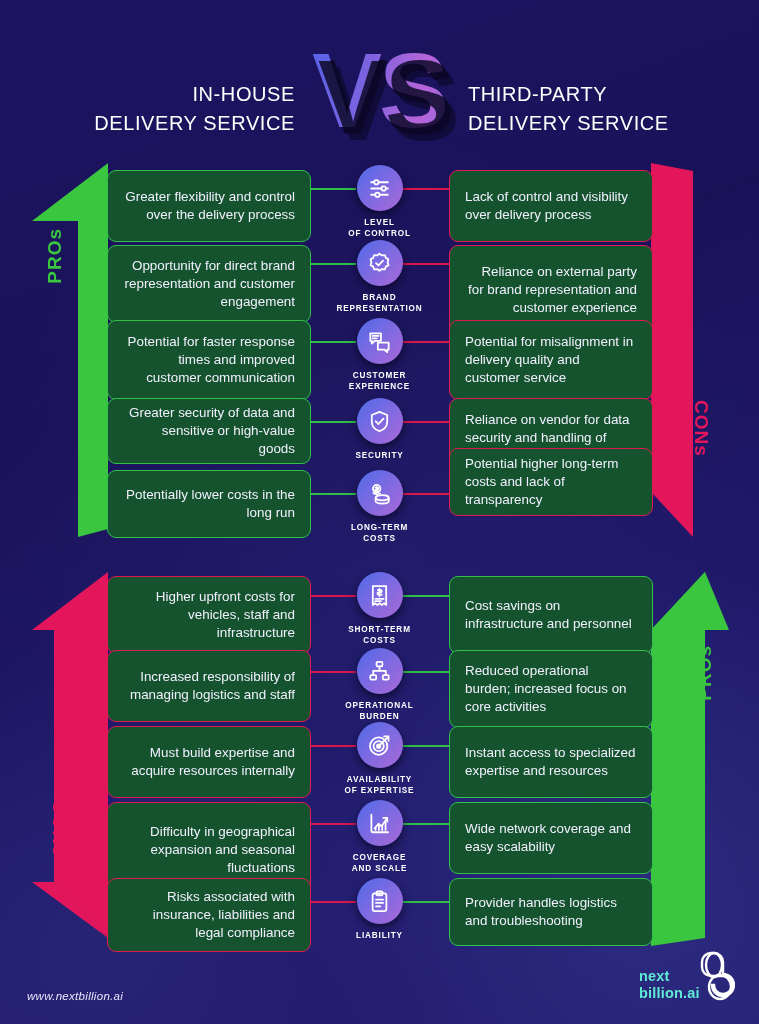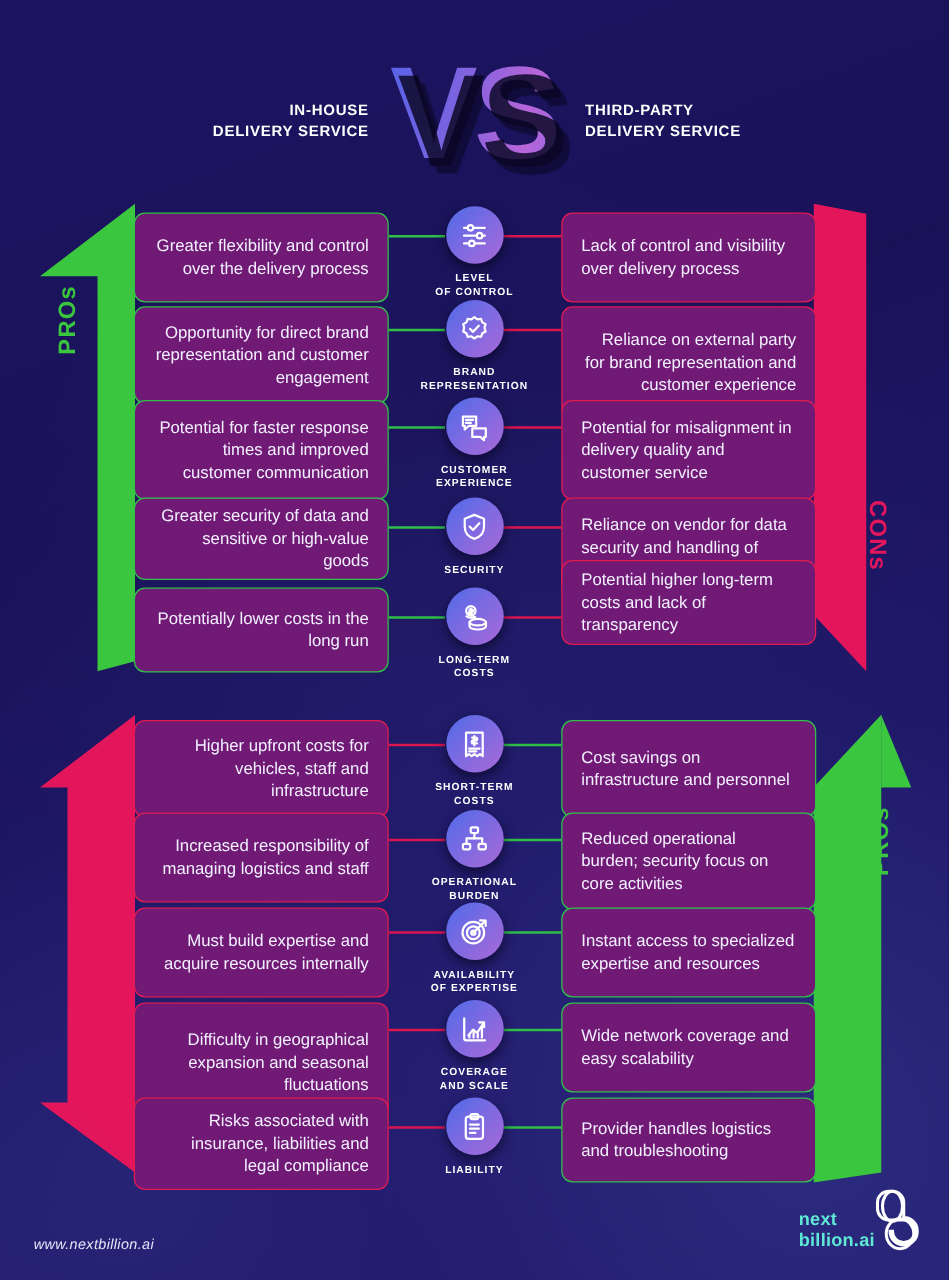--- a/index.html
+++ b/index.html
@@ -19,37 +19,37 @@
   .header { position:absolute; top:46px; left:0; width:759px; height:100px; }
   .vs {
     position:absolute; left:299px; top:-8px; width:160px; text-align:center;
     font-size:105px; font-weight:bold; letter-spacing:-3px; line-height:1;
     background:linear-gradient(100deg,#4f63e8 0%,#7a63e0 40%,#b765d8 75%,#8d6ae4 100%);
     -webkit-background-clip:text; background-clip:text; color:transparent;
     text-shadow:6px 7px 0 rgba(12,8,40,.85);
     filter:drop-shadow(5px 6px 0 rgba(12,8,40,.75));
   }
   .side-title {
-    position:absolute; top:34px; color:#fff; font-size:12px; font-weight:bold;
+    position:absolute; top:34px; color:#fff; font-size:20px; font-weight:normal;
     letter-spacing:.6px; line-height:1.45;
   }
   .side-title.left  { left:0; width:295px; text-align:right; }
   .side-title.right { left:468px; width:290px; text-align:left; }
 
   
   .arrow { position:absolute; }
   .arrow svg { display:block; }
   .arrow-label {
     position:absolute; font-size:19px; font-weight:bold; letter-spacing:1px;
     white-space:nowrap;
   }
   .lbl-up   { writing-mode:vertical-rl; transform:rotate(180deg); }
   .lbl-down { writing-mode:vertical-rl; }
   .card {
-    position:absolute; top:0; border-radius:9px; background:#701a75;
+    position:absolute; top:0; border-radius:9px; background:#14532d;
     padding:13px 15px; color:#f2f0ff; font-size:13.4px; line-height:1.32;
     display:flex; align-items:center;
   }
   .card .txt { width:100%; }
   .card.left  { left:107px; width:204px; border:1.4px solid #31c04a; text-align:right; }
   .card.right { left:449px; width:204px; border:1.4px solid #e11a52; text-align:left; }
   .card.leftcon  { border-color:#e11a52; }
   .card.rightpro { border-color:#31c04a; }
 
   
@@ -262,21 +262,21 @@
         </div>
         <div class="node-label">
           <div>SHORT-TERM</div>
           <div>COSTS</div>
         </div>
       </div>
       <div class="card left leftcon" style="top: 650px; height: 72px;">
         <div class="txt">Increased responsibility of managing logistics and staff</div>
       </div>
       <div class="card right rightpro" style="top: 650px; height: 78px;">
-        <div class="txt">Reduced operational burden; security focus on core activities</div>
+        <div class="txt">Reduced operational burden; increased focus on core activities</div>
       </div>
       <div class="conn r" style="left: 311px; top: 671px; width: 45px;"></div>
       <div class="conn g" style="left: 403px; top: 671px; width: 46px;"></div>
       <div class="node" style="top: 648px;">
         <div class="bubble">
           <svg viewBox="0 0 24 24">
             <rect x="9.2" y="2.8" width="5.6" height="4.3" rx="1"></rect>
             <rect x="3.2" y="15.4" width="5.6" height="4.3" rx="1"></rect>
             <rect x="15.2" y="15.4" width="5.6" height="4.3" rx="1"></rect>
             <line x1="12" y1="7.1" x2="12" y2="11.3"></line>

